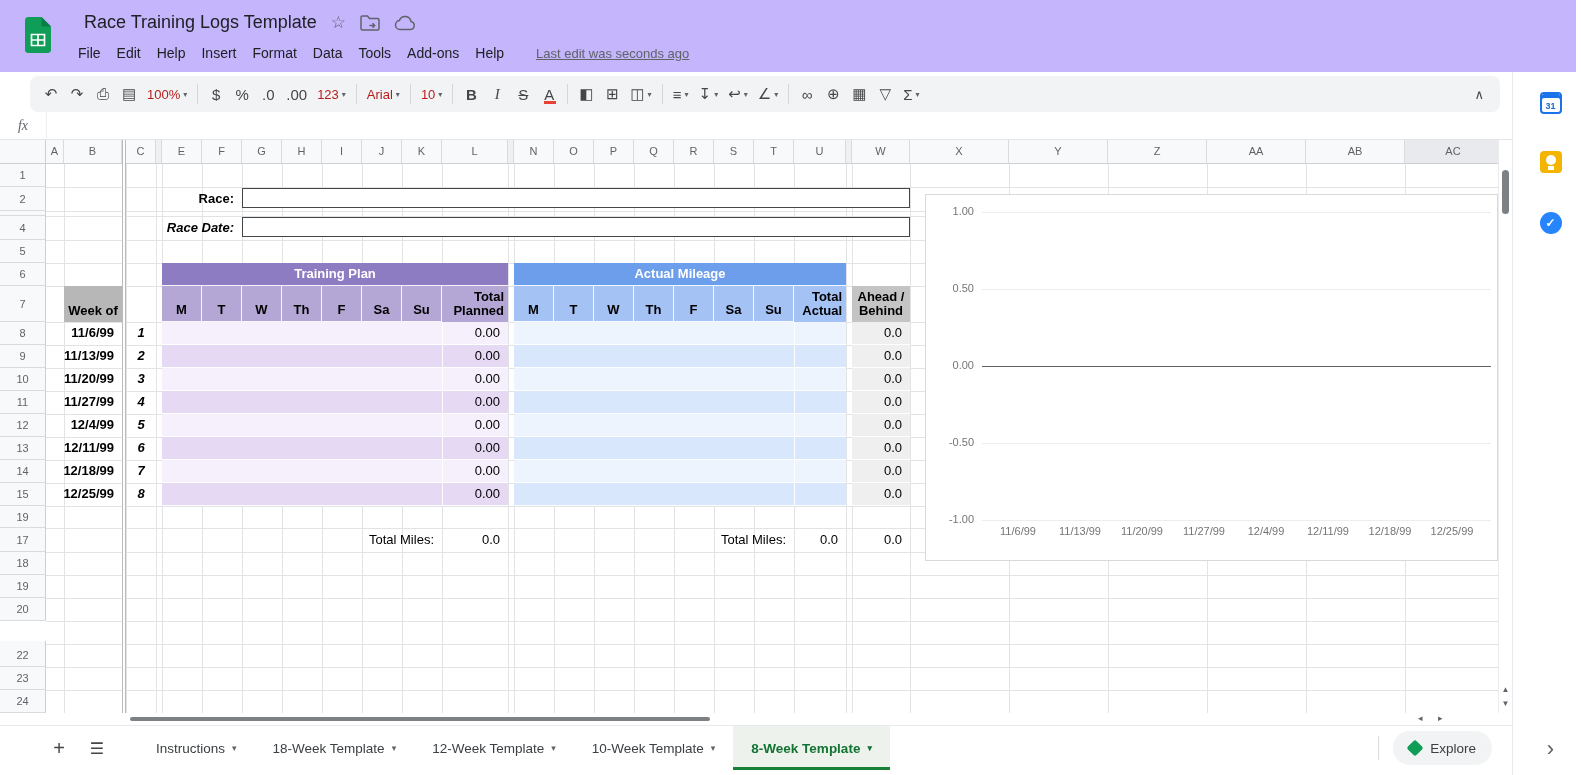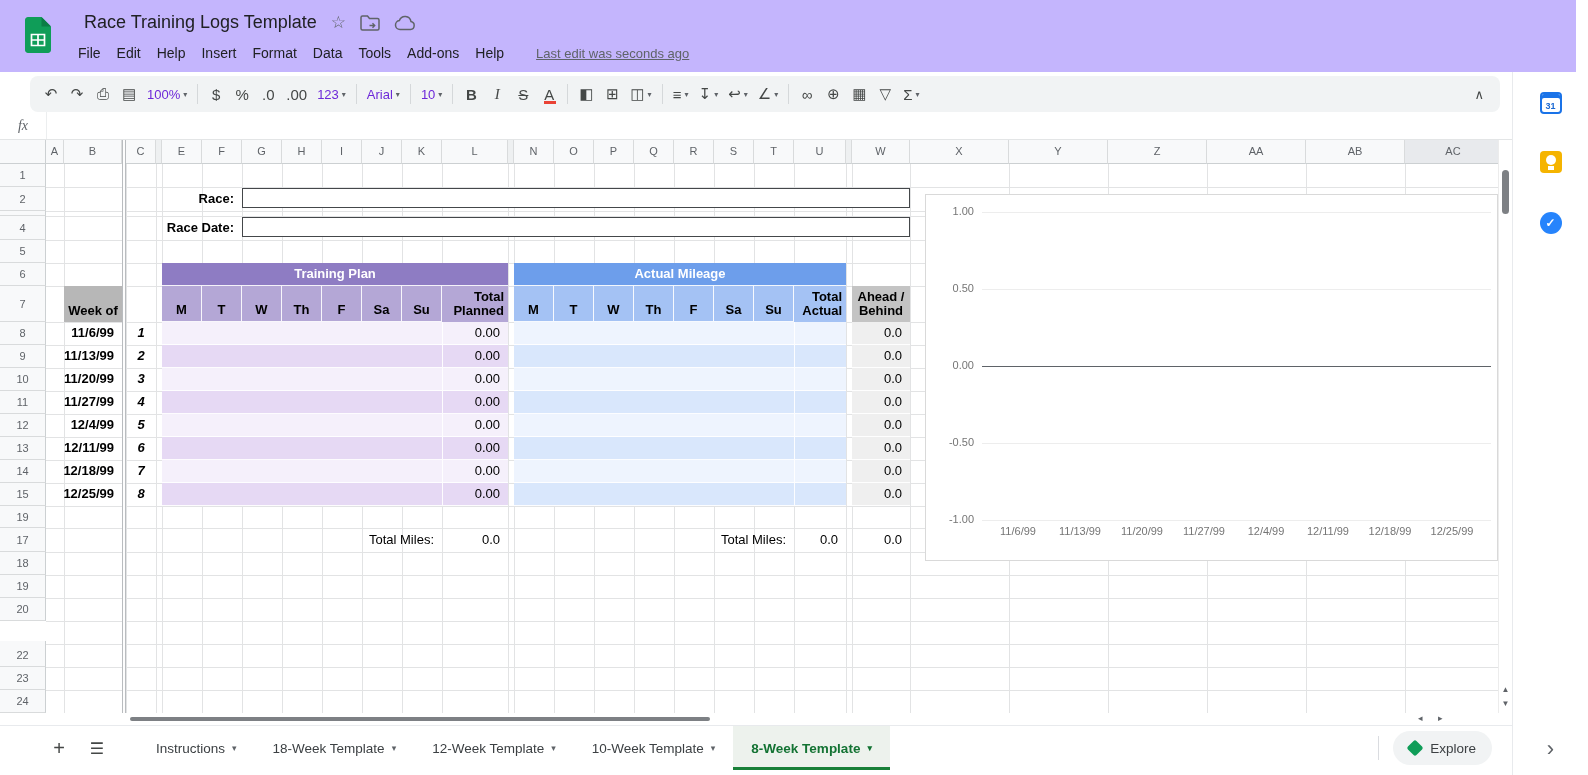--- a/index.html
+++ b/index.html
@@ -23,21 +23,21 @@
   .avatar { width:32px; height:32px; border-radius:50%;
             background:radial-gradient(circle at 35% 30%, #eccfa8 0 34%, #96683f 62%, #5c3f28 100%);
             border:1px solid #e0e0e0; }
 
   
   .toolbar { position:absolute; left:30px; top:76px; width:1470px; height:36px; background:#f1f3f4;
              border-radius:8px; display:flex; align-items:center; padding:0 8px; }
   .titem { height:28px; min-width:26px; padding:0 5px; border-radius:4px; display:flex; align-items:center;
            justify-content:center; color:#444746; font-size:14px; gap:3px; }
   .titem .glyph { font-size:15px; }
-  .titem .tlabel { font-size:13px; color:#6d28d9; }
+  .titem .tlabel { font-size:13px; color:#b91c1c; }
   .tsep { width:1px; height:20px; background:#d5d8da; margin:0 5px; }
   .ddarrow { font-size:8px; color:#5f6368; }
   .b .glyph { font-weight:700; }
   .i .glyph { font-style:italic; font-family:"Liberation Serif",serif; }
   .s .glyph { text-decoration:line-through; }
   .tc { position:relative; }
   .tc::after { content:""; position:absolute; left:8px; bottom:4px; width:12px; height:3px; background:#e94235; }
   .collapse-btn { margin-left:auto; color:#444746; font-size:13px; padding:0 8px; }
 
   
@@ -381,21 +381,21 @@
         <div class="hline" style="position: absolute; left: 46px; top: 412px; width: 1456px; height: 1px;"></div>
         <div class="hline" style="position: absolute; left: 46px; top: 435px; width: 1456px; height: 1px;"></div>
         <div class="hline" style="position: absolute; left: 46px; top: 458px; width: 1456px; height: 1px;"></div>
         <div class="hline" style="position: absolute; left: 46px; top: 481px; width: 1456px; height: 1px;"></div>
         <div class="hline" style="position: absolute; left: 46px; top: 504px; width: 1456px; height: 1px;"></div>
         <div class="hline" style="position: absolute; left: 46px; top: 527px; width: 1456px; height: 1px;"></div>
         <div class="hline" style="position: absolute; left: 46px; top: 550px; width: 1456px; height: 1px;"></div>
         <div class="frozen-divider" style="position: absolute; left: 122px; top: 0px; width: 4px; height: 573px;"></div>
         <div class="cc bold right" style="position: absolute; left: 46px; top: 47px; width: 196px; height: 24px;">Race:</div>
         <div class="inputbox" style="position: absolute; left: 242px; top: 48px; width: 668px; height: 20px;"></div>
-        <div class="cc bold right" style="position: absolute; left: 46px; top: 76px; width: 196px; height: 24px;">Race Date:</div>
+        <div class="cc bold right" style="position: absolute; left: 46px; top: 76px; width: 196px; height: 24px; font-style: italic;">Race Date:</div>
         <div class="inputbox" style="position: absolute; left: 242px; top: 77px; width: 668px; height: 20px;"></div>
         <div class="cc bold center white wline-b" style="position: absolute; left: 162px; top: 123px; width: 346px; height: 23px; background: rgb(142, 124, 195);">Training Plan</div>
         <div class="cc bold center white wline-b" style="position: absolute; left: 514px; top: 123px; width: 332px; height: 23px; background: rgb(109, 158, 235);">Actual Mileage</div>
         <div class="cc bold center bottom bold" style="position: absolute; left: 64px; top: 146px; width: 58px; height: 36px; background: rgb(183, 183, 183);">Week of</div>
         <div class="cc bold center bottom wline-r wline-b" style="position: absolute; left: 162px; top: 146px; width: 40px; height: 36px; background: rgb(180, 167, 214);">M</div>
         <div class="cc bold center bottom wline-r wline-b" style="position: absolute; left: 202px; top: 146px; width: 40px; height: 36px; background: rgb(180, 167, 214);">T</div>
         <div class="cc bold center bottom wline-r wline-b" style="position: absolute; left: 242px; top: 146px; width: 40px; height: 36px; background: rgb(180, 167, 214);">W</div>
         <div class="cc bold center bottom wline-r wline-b" style="position: absolute; left: 282px; top: 146px; width: 40px; height: 36px; background: rgb(180, 167, 214);">Th</div>
         <div class="cc bold center bottom wline-r wline-b" style="position: absolute; left: 322px; top: 146px; width: 40px; height: 36px; background: rgb(180, 167, 214);">F</div>
         <div class="cc bold center bottom wline-r wline-b" style="position: absolute; left: 362px; top: 146px; width: 40px; height: 36px; background: rgb(180, 167, 214);">Sa</div>

